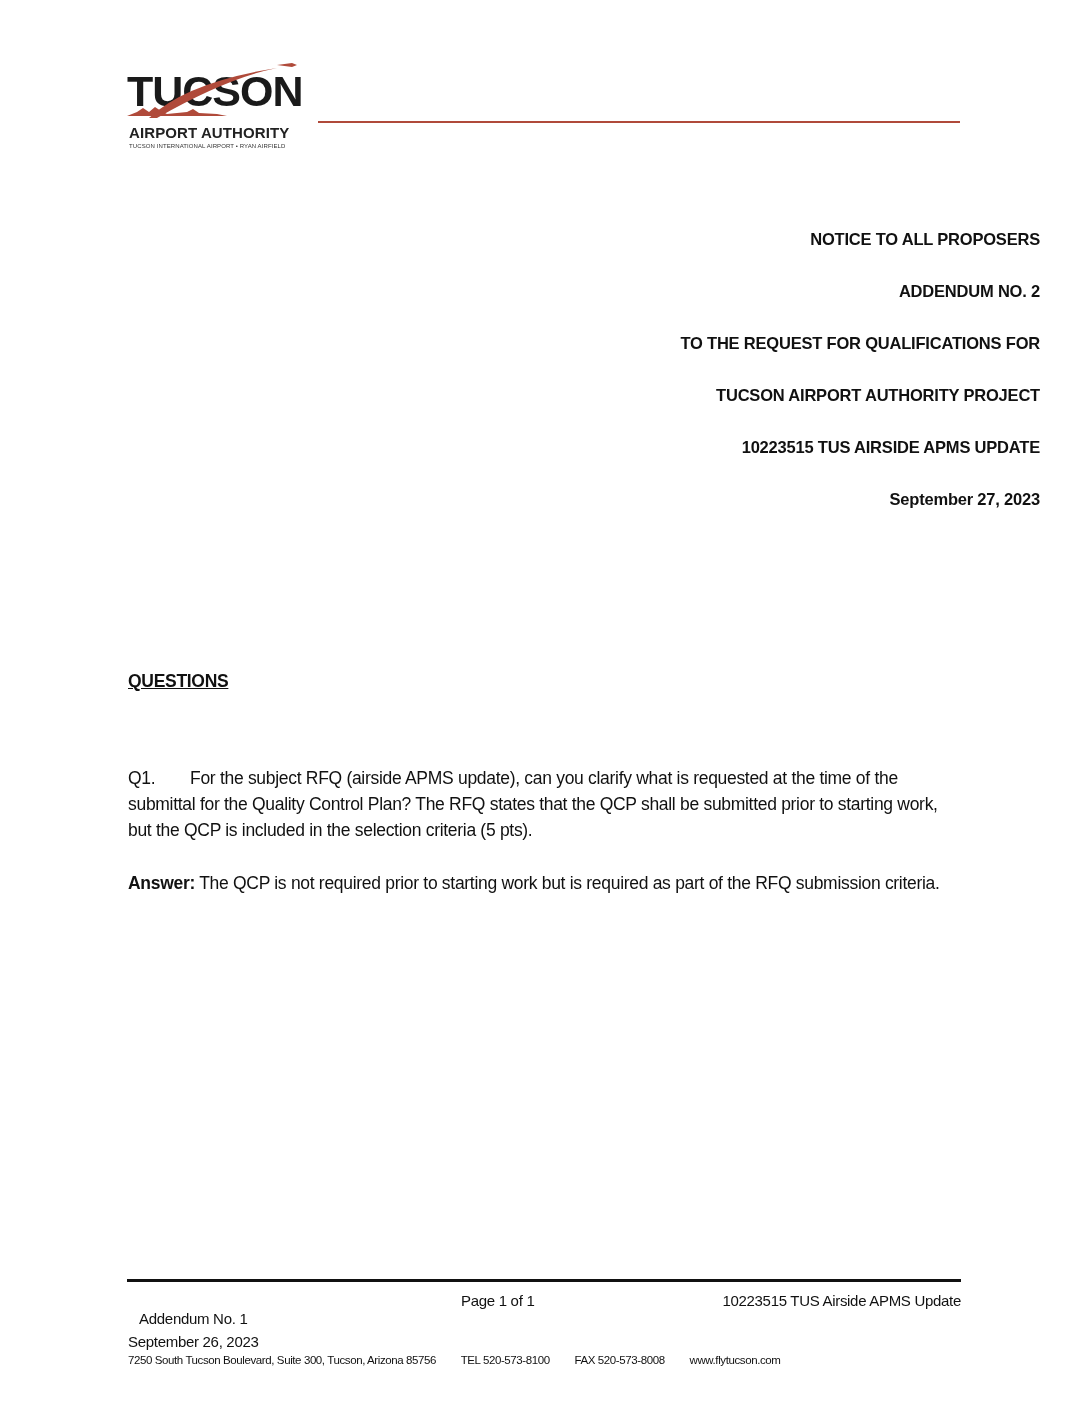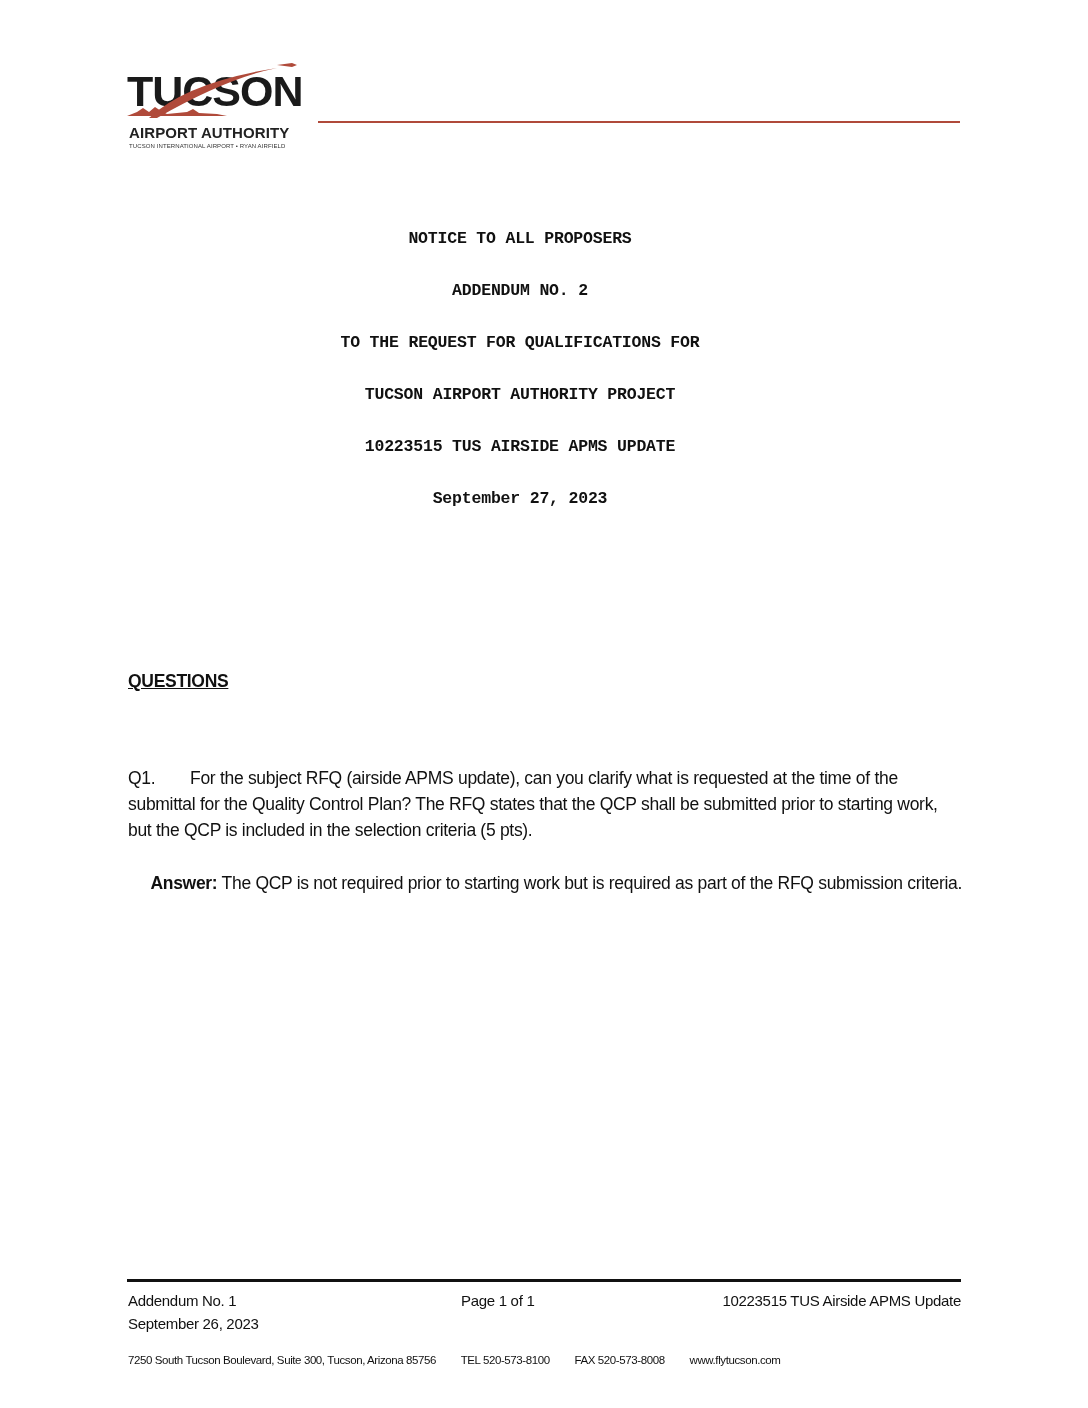--- a/index.html
+++ b/index.html
@@ -10,35 +10,35 @@
     
     .logo { position: absolute; left: 127px; top: 62px; width: 200px; height: 95px; }
     .logo svg { position: absolute; left: 0; top: 0; }
     .logo-word { position: absolute; left: 0; top: 8px; font-size: 43px; font-weight: bold;
       letter-spacing: -1px; color: #1a1a1a; line-height: 1; }
     .logo-sub { position: absolute; left: 2px; top: 62px; font-size: 15px; font-weight: bold; color: #222; letter-spacing: 0.1px; white-space: nowrap;}
     .logo-tag { position: absolute; left: 2px; top: 81px; font-size: 6px; color: #333; white-space: nowrap; letter-spacing: 0.1px;}
     .header-rule { position: absolute; left: 318px; top: 121px; width: 642px; height: 2px; background: #b04a3a; }
 
     
-    .title-block { position: absolute; left: 0; width: 1040px; top: 228px; text-align: center; font-family: Liberation Mono, monospace; }
+    .title-block { position: absolute; left: 0; width: 1040px; top: 228px; text-align: right; }
     .title-line { font-weight: bold; font-size: 16.5px; height: 52px; line-height: 22px; letter-spacing: -0.2px; }
 
     .body { position: absolute; left: 128px; width: 834px; font-size: 17.5px; line-height: 26px; letter-spacing: -0.3px; }
     .intro { top: 566px; text-align: justify; }
     .section-h { position: absolute; left: 128px; top: 671px; font-weight: bold; text-decoration: underline; font-size: 17.5px; letter-spacing: -0.3px;}
     .q1 { top: 765px; }
     .q-label { font-weight: normal; display: inline-block; width: 62px; }
-    .answer { top: 870px; text-align: right; }
+    .answer { top: 870px; }
     .answer-label { font-weight: bold; }
 
     
     .footer-rule { position: absolute; left: 127px; top: 1279px; width: 834px; height: 3px; background: #111; }
     .footer-row { position: absolute; left: 128px; width: 833px; top: 1289px; font-size: 15px; letter-spacing: -0.3px; }
-    .f-left { position: absolute; left: 0; top: 0; line-height: 23px; }
+    .f-left { position: absolute; left: 0; top: 18px; line-height: 23px; text-align: center; }
     .f-center { position: absolute; left: 333px; top: 0; line-height: 23px; }
     .f-right { position: absolute; right: 0; top: 0; line-height: 23px; }
     .address-line { position: absolute; left: 128px; top: 1354px; font-size: 11.5px; letter-spacing: -0.4px; white-space: nowrap; }
     .address-line span { margin-right: 22px; }
   </style>
 </head>
 <body>
 
 <div class="page">
 

